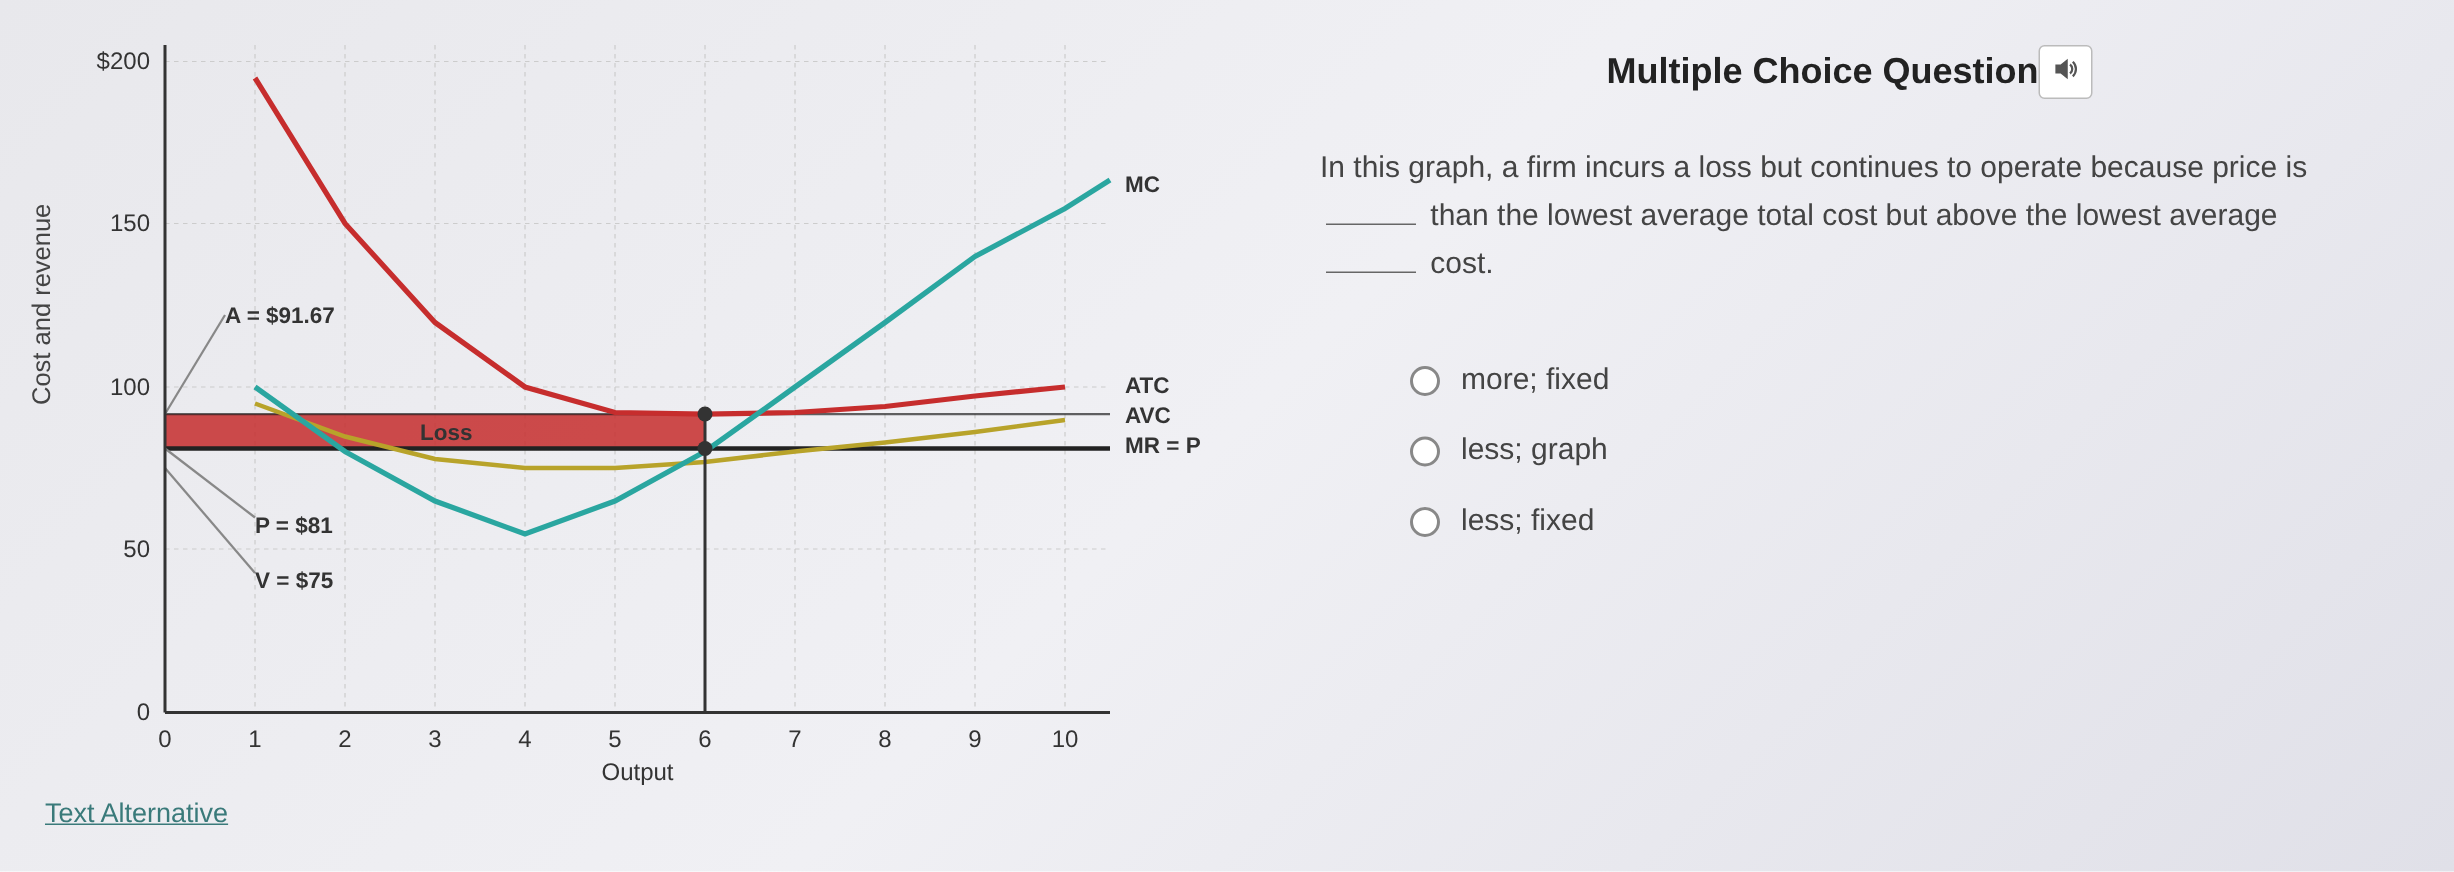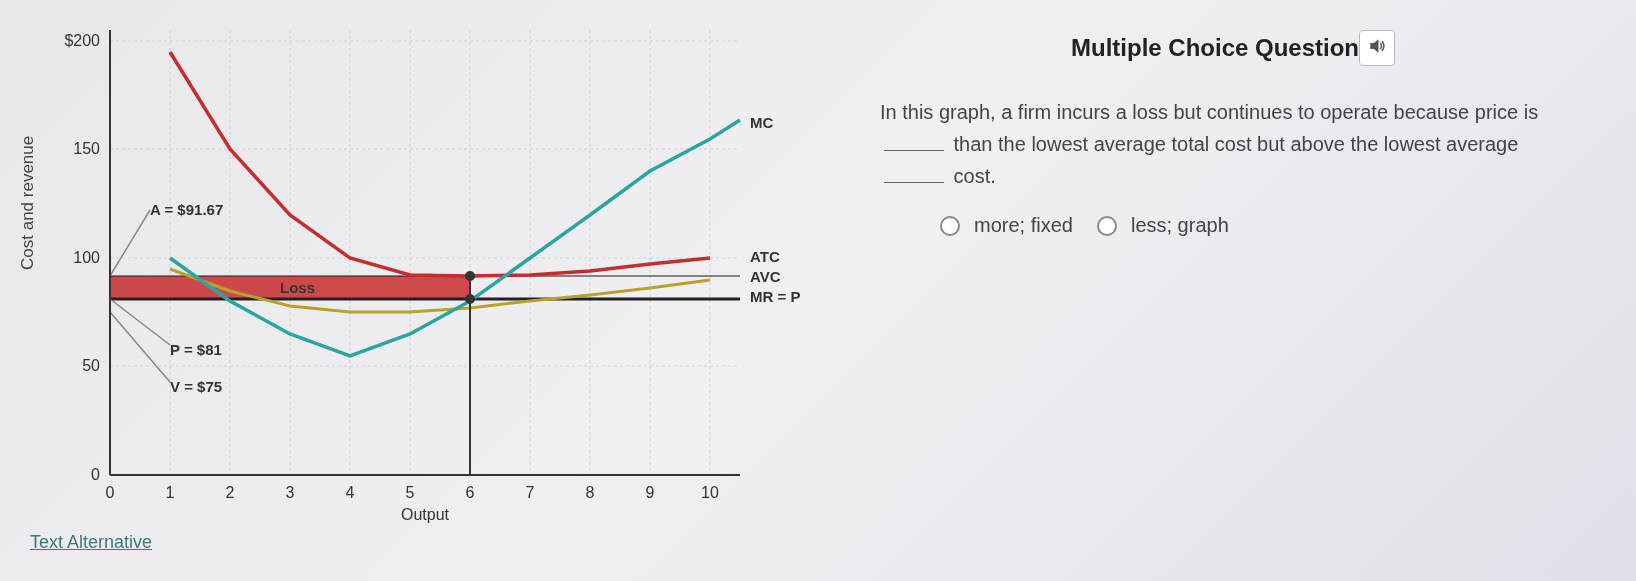--- a/index.html
+++ b/index.html
@@ -57,33 +57,33 @@
     align-items: center;
     justify-content: center;
     cursor: pointer;
     font-size: 16px;
     color: #555;
   }
   .q-body {
     font-size: 20px;
     line-height: 1.6;
     color: #444;
-    margin-bottom: 22px;
+    margin-bottom: 50px;
   }
   .blank {
     display: inline-block;
     border-bottom: 1px solid #666;
     width: 60px;
     height: 1em;
     vertical-align: baseline;
     margin: 0 4px;
   }
   .options {
     display: flex;
-    flex-direction: row;
+    flex-direction: column;
     gap: 24px;
     padding-left: 60px;
   }
   .option {
     display: flex;
     align-items: center;
     gap: 14px;
     cursor: pointer;
     font-size: 20px;
     color: #444;
@@ -216,14 +216,18 @@
   </div>
   <div class="options">
     <label class="option">
       <span class="radio"></span>
       <span>more; fixed</span>
     </label>
     <label class="option">
       <span class="radio"></span>
       <span>less; graph</span>
     </label>
+    <label class="option">
+      <span class="radio"></span>
+      <span>less; fixed</span>
+    </label>
   </div>
 </div>
 
 </body></html>

